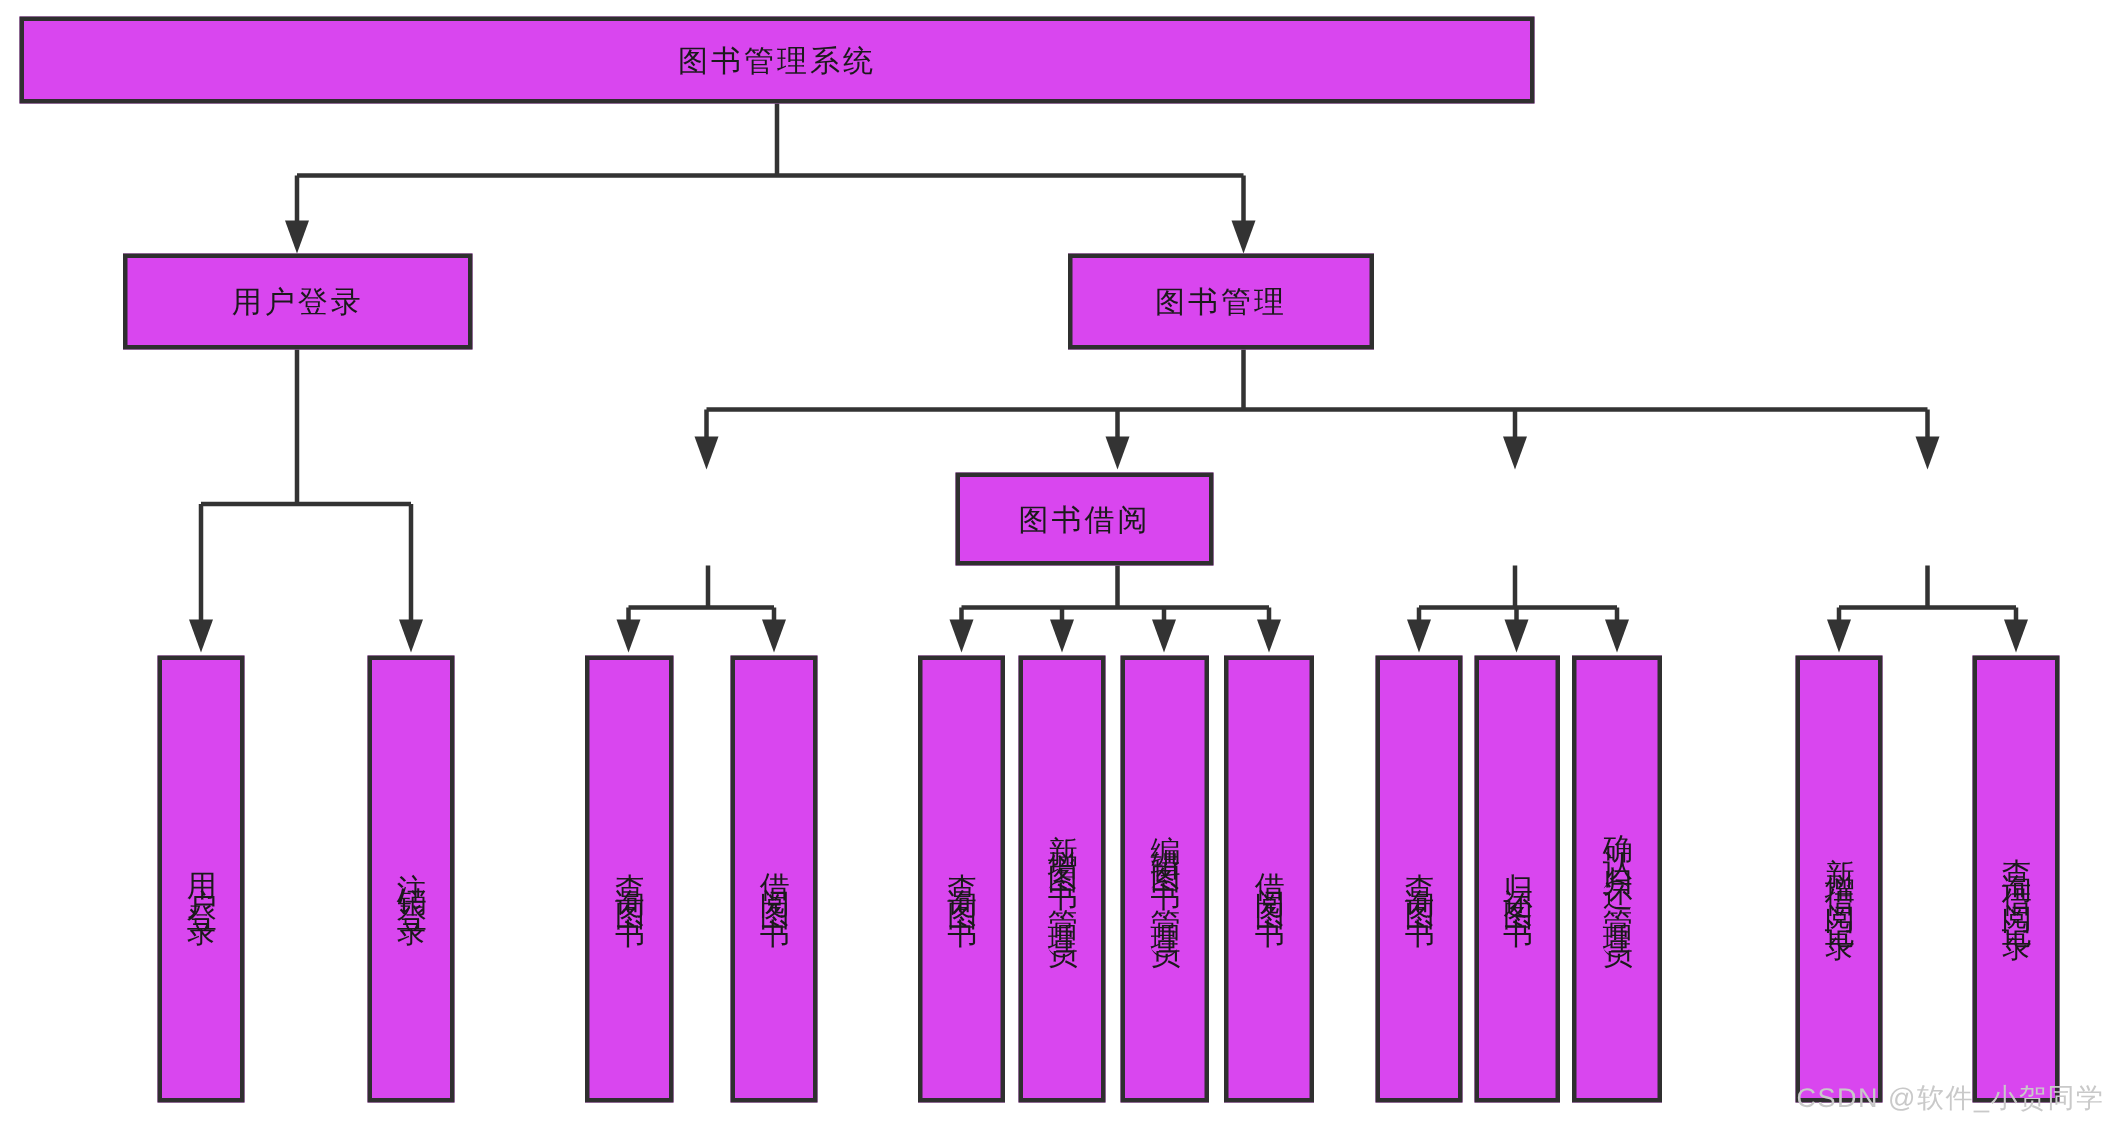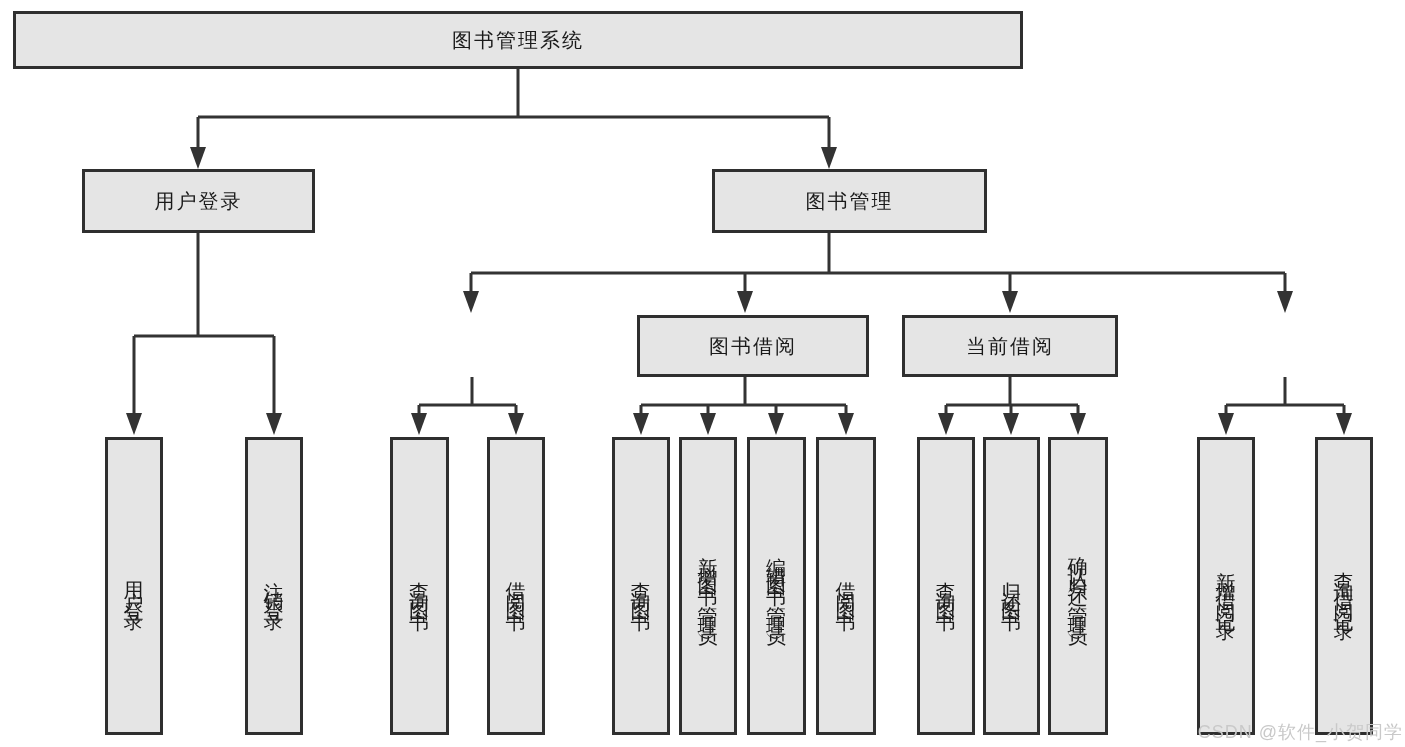--- a/index.html
+++ b/index.html
@@ -13,21 +13,21 @@
   }
   .lines-svg {
     position: absolute;
     left: 0; top: 0;
     width: 1405px; height: 747px;
   }
   .node {
     position: absolute;
     box-sizing: border-box;
     border: 3px solid #2f2f2f;
-    background: #e5e5e5;
+    background: #d946ef;
     display: flex;
     align-items: center;
     justify-content: center;
     color: #1a1a1a;
     font-size: 20px;
     letter-spacing: 2px;
     z-index: 2;
   }
   .node.vert { letter-spacing: 0; }
   .node.vert .vtext {
@@ -95,29 +95,26 @@
     </g>
   </svg>
 
   <div class="node" style="left:13px; top:11px; width:1010px; height:58px;">
     <span>图书管理系统</span>
   </div>
 
   <div class="node" style="left:82px; top:169px; width:233px; height:64px;">
     <span>用户登录</span>
   </div>
-  <div class="node" style="left:712px; top:169px; width:275px; height:64px;">
+  <div class="node" style="left:712px; top:169px; width:204px; height:64px;">
     <span>图书管理</span>
   </div>
 
-  <div class="node" style="left:637px; top:315px; width:232px; height:62px;">
+  <div class="node" style="left:637px; top:315px; width:172px; height:62px;">
     <span>图书借阅</span>
-  </div>
-  <div class="node" style="left:902px; top:315px; width:216px; height:62px;">
-    <span>当前借阅</span>
   </div>
 
   <div class="node vert" style="left:105px; top:437px; width:58px; height:298px;">
     <span class="vtext">用户登录</span>
   </div>
   <div class="node vert" style="left:245px; top:437px; width:58px; height:298px;">
     <span class="vtext">注销登录</span>
   </div>
 
   <div class="node vert" style="left:390px; top:437px; width:59px; height:298px;">

